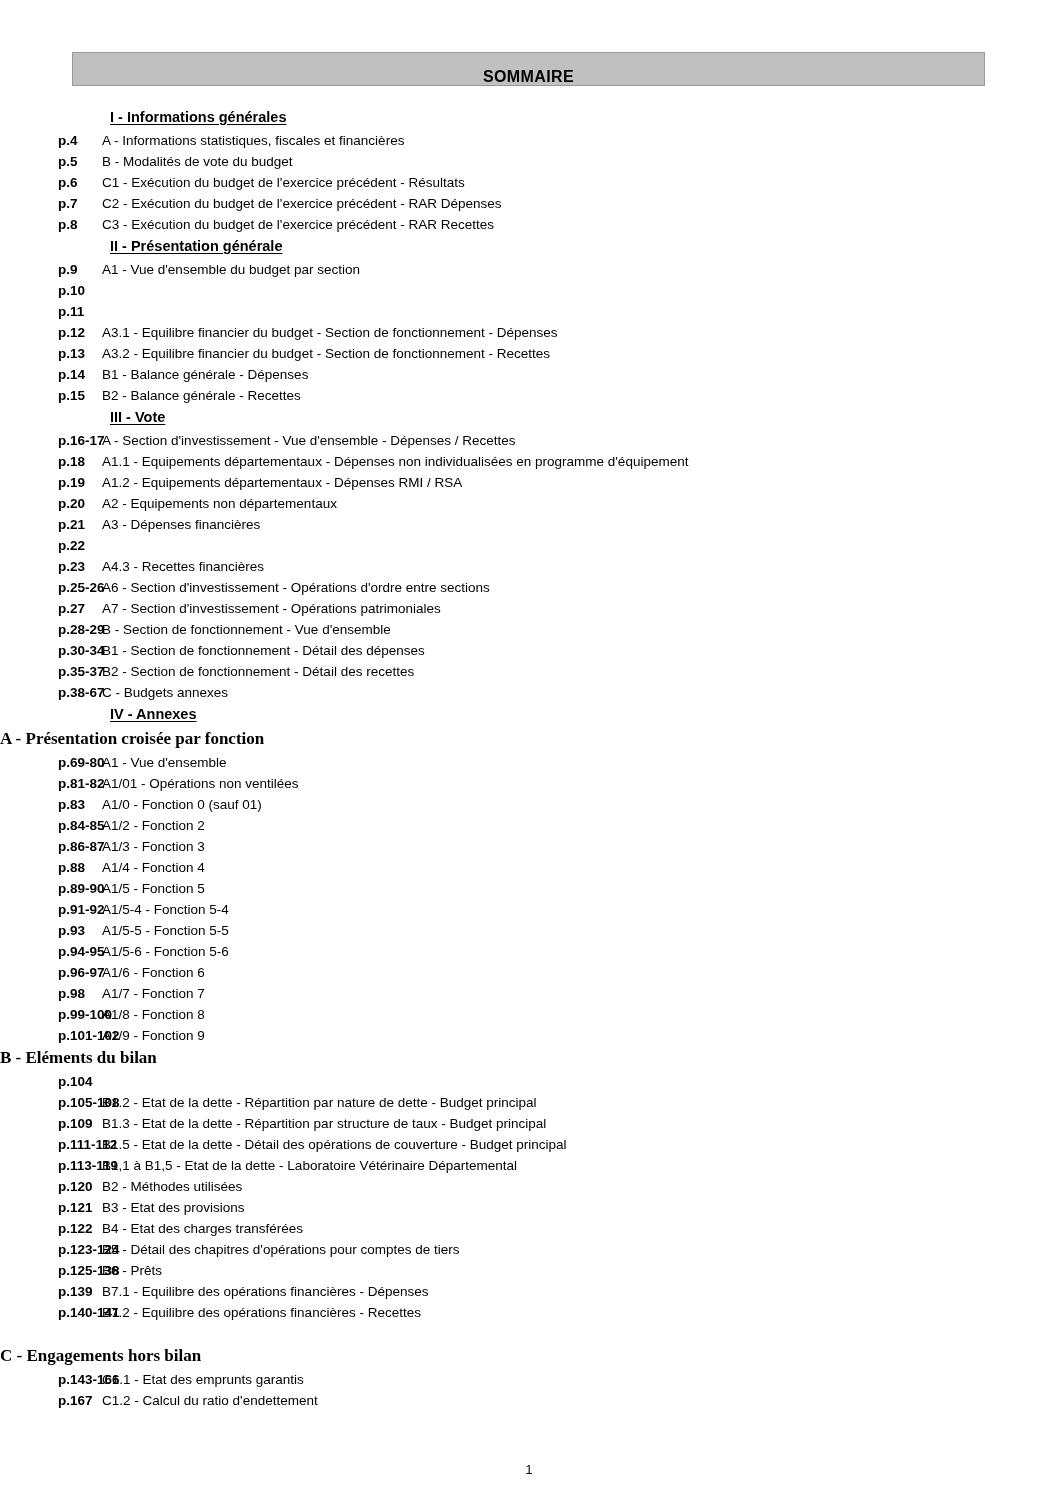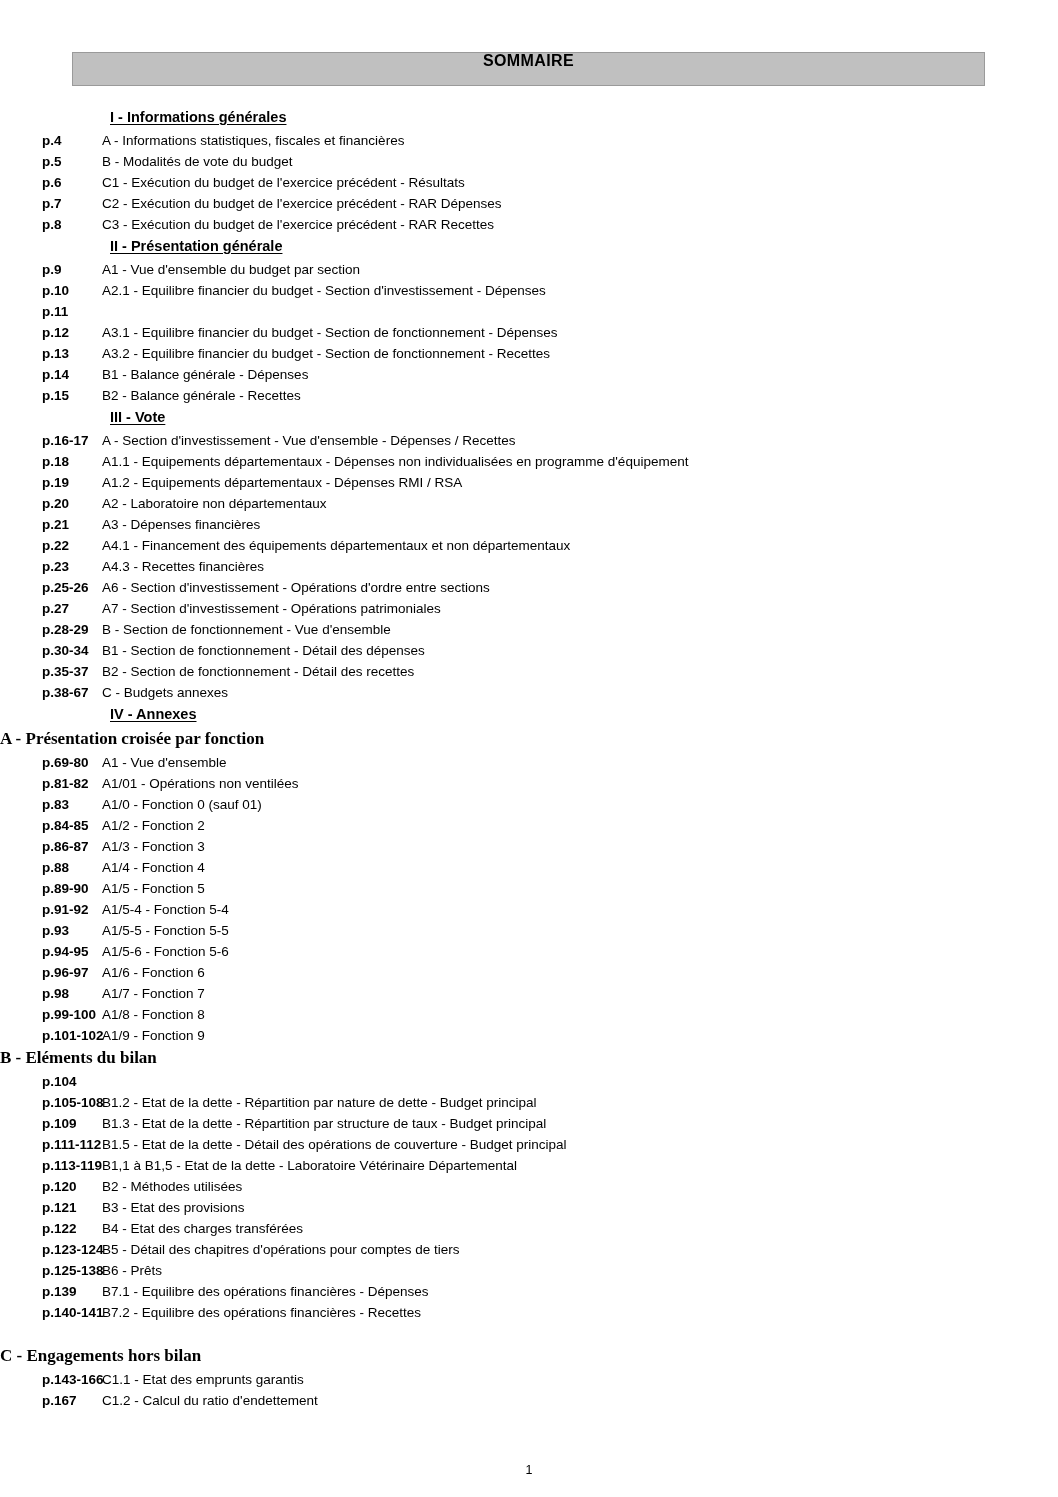--- a/index.html
+++ b/index.html
@@ -28,21 +28,21 @@
   .header-band {
     position: absolute;
     left: 72px;
     top: 52px;
     width: 913px;
     height: 34px;
     background: #c0c0c0;
     border: 1px solid #9a9a9a;
     box-sizing: border-box;
     display: flex;
-    align-items: flex-start;
+    align-items: flex-end;
     justify-content: center;
   }
   .header-title {
     font-family: "Liberation Sans", sans-serif;
     font-size: 16px;
     font-weight: bold;
     letter-spacing: 0.4px;
     color: #000000;
     line-height: 1;
   }
@@ -55,21 +55,21 @@
     width: 1058px;
   }
 
   .row {
     display: flex;
     align-items: baseline;
     height: 21px;
   }
   .row .page-col {
     width: 102px;
-    padding-left: 42px;
+    padding-left: 58px;
     box-sizing: border-box;
     font-size: 13.5px;
     font-weight: bold;
     font-family: "Liberation Sans", sans-serif;
     white-space: nowrap;
     line-height: 21px;
   }
   .row .title-col {
     font-size: 13.5px;
     font-family: "Liberation Sans", sans-serif;
@@ -150,21 +150,20 @@
         <div class="page-col">p.8</div>
         <div class="title-col">C3 - Exécution du budget de l'exercice précédent - RAR Recettes</div>
       </div>
       <div class="sec-head"><span>II - Présentation générale</span></div>
       <div class="row">
         <div class="page-col">p.9</div>
         <div class="title-col">A1 - Vue d'ensemble du budget par section</div>
       </div>
       <div class="row">
         <div class="page-col">p.10</div>
-        <div class="title-col">A2.1 - Equilibre financier du budget - Section d'investissement - Dépenses</div>
       </div>
       <div class="row">
         <div class="page-col">p.11</div>
       </div>
       <div class="row">
         <div class="page-col">p.12</div>
         <div class="title-col">A3.1 - Equilibre financier du budget - Section de fonctionnement - Dépenses</div>
       </div>
       <div class="row">
         <div class="page-col">p.13</div>
@@ -186,29 +185,28 @@
       <div class="row">
         <div class="page-col">p.18</div>
         <div class="title-col">A1.1 - Equipements départementaux - Dépenses non individualisées en programme d'équipement</div>
       </div>
       <div class="row">
         <div class="page-col">p.19</div>
         <div class="title-col">A1.2 - Equipements départementaux - Dépenses RMI / RSA</div>
       </div>
       <div class="row">
         <div class="page-col">p.20</div>
-        <div class="title-col">A2 - Laboratoire non départementaux</div>
+        <div class="title-col">A2 - Equipements non départementaux</div>
       </div>
       <div class="row">
         <div class="page-col">p.21</div>
         <div class="title-col">A3 - Dépenses financières</div>
       </div>
       <div class="row">
         <div class="page-col">p.22</div>
-        <div class="title-col">A4.1 - Financement des équipements départementaux et non départementaux</div>
       </div>
       <div class="row">
         <div class="page-col">p.23</div>
         <div class="title-col">A4.3 - Recettes financières</div>
       </div>
       <div class="row">
         <div class="page-col">p.25-26</div>
         <div class="title-col">A6 - Section d'investissement - Opérations d'ordre entre sections</div>
       </div>
       <div class="row">

